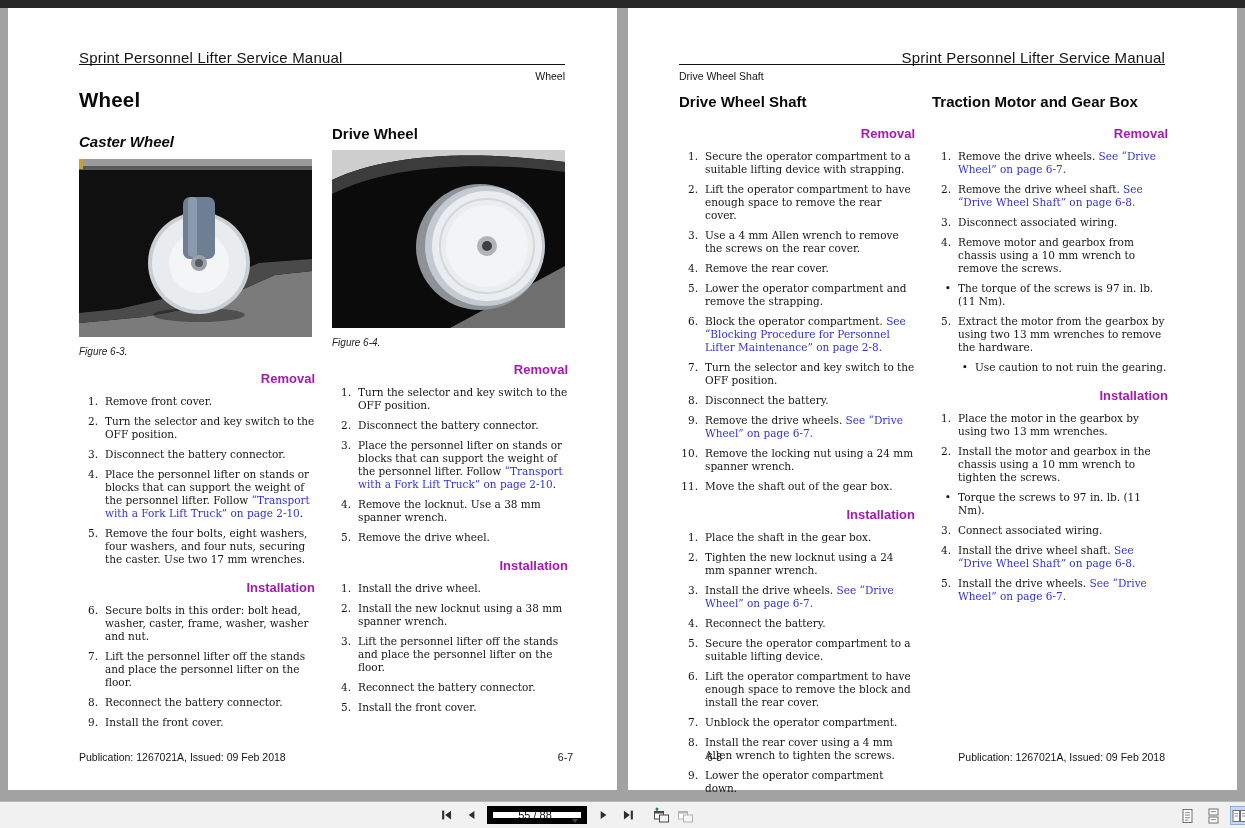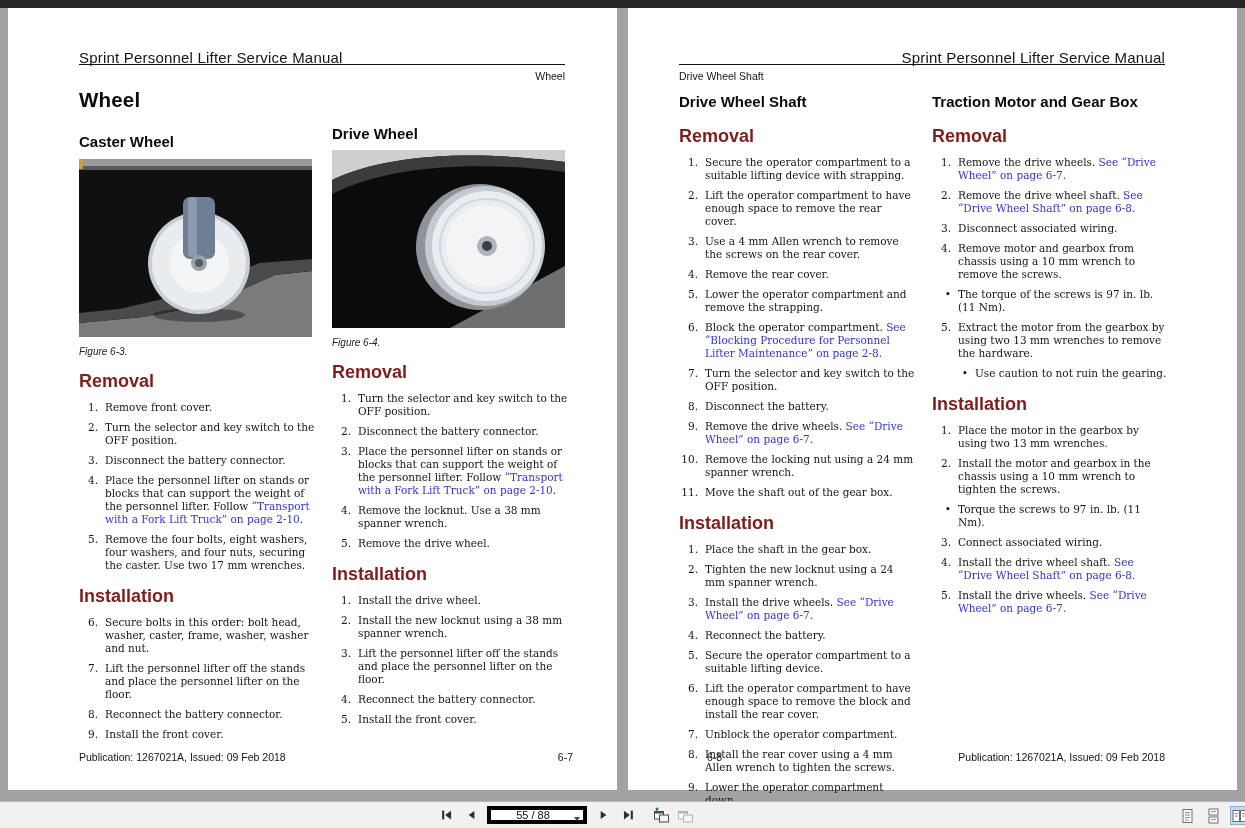--- a/index.html
+++ b/index.html
@@ -12,40 +12,40 @@
   .page-left  { left:8px; }
   .page-right { left:628px; }
 
   .hdr-text { position:absolute; font-size:15px; color:#151515; letter-spacing:0.2px; }
   .rule { position:absolute; height:0; border-top:1.5px solid #111; }
   .sub-hdr { position:absolute; font-size:10.5px; color:#151515; }
 
   .col { position:absolute; width:236px; }
   h1 { font-size:20.5px; font-weight:bold; color:#0a0a0a; letter-spacing:0.2px; }
   h2 { font-size:15px;   font-weight:bold; color:#0a0a0a; margin:0; }
-  h3 { font-size:18px; font-weight:bold; color:#7f1d1d; margin:14px 0 0 0; }
-  .h2-gap { margin-top:21px; }
+  h3 { font-size:13px; font-weight:bold; color:#a21caf; margin:14px 0 0 0;text-align:right; }
+  .h2-gap { margin-top:21px;font-style:italic; }
 
   .figure { display:block; margin-top:9px; width:233px; height:178px; }
   .caption { margin-top:9px; font-size:10px; font-style:italic; color:#222; }
 
   .steps { margin-top:9px; font-family:"DejaVu Serif","Liberation Serif",serif; font-size:10.5px; line-height:13px; color:#151515; }
   .step { display:flex; margin-bottom:7px; }
   .step .num { flex:none; width:19px; text-align:right; margin-right:7px; }
   .step.indent { margin-left:17px; }
   .step .txt { flex:1; }
   .xref { color:#3434cd; }
 
   .pg-footer { position:absolute; top:743px; display:flex; justify-content:space-between; font-size:10.5px; color:#151515; }
 
   
   .toolbar { position:absolute; left:0; bottom:0; width:1245px; height:27px; background:#f1f1f1; border-top:1px solid #b7b7b7; overflow:hidden; }
   .nav { position:absolute; left:437px; top:0; height:26px; display:flex; align-items:center; gap:7px; }
   .tbtn { width:18px; height:18px; border:none; background:transparent; display:flex; align-items:center; justify-content:center; cursor:pointer; padding:0; }
-  .page-box { width:100px; height:18px; border:4px solid #000000; background:#fff; position:relative; display:flex; align-items:center; }
+  .page-box { width:100px; height:18px; border:6px solid #000000; background:#fff; position:relative; display:flex; align-items:center; }
   .page-box input { border:none; outline:none; width:84px; height:16px; text-align:center; font-size:11px; font-family:"Liberation Sans",sans-serif; color:#111; background:transparent; }
   .combo-caret { position:absolute; right:3px; top:7px; width:0; height:0; border-left:3.5px solid transparent; border-right:3.5px solid transparent; border-top:4px solid #444; }
   .view-grp { display:flex; gap:6px; margin-left:8px; }
   .layout-btns { position:absolute; right:-4px; top:4px; display:flex; gap:7px; }
   .lbtn { width:19px; height:19px; border:1px solid transparent; background:transparent; display:flex; align-items:center; justify-content:center; padding:0; cursor:pointer; }
   .lbtn.selected { background:#c6d9f0; border:1px solid #8fb0d4; }
 </style>
 </head>
 <body>
 

